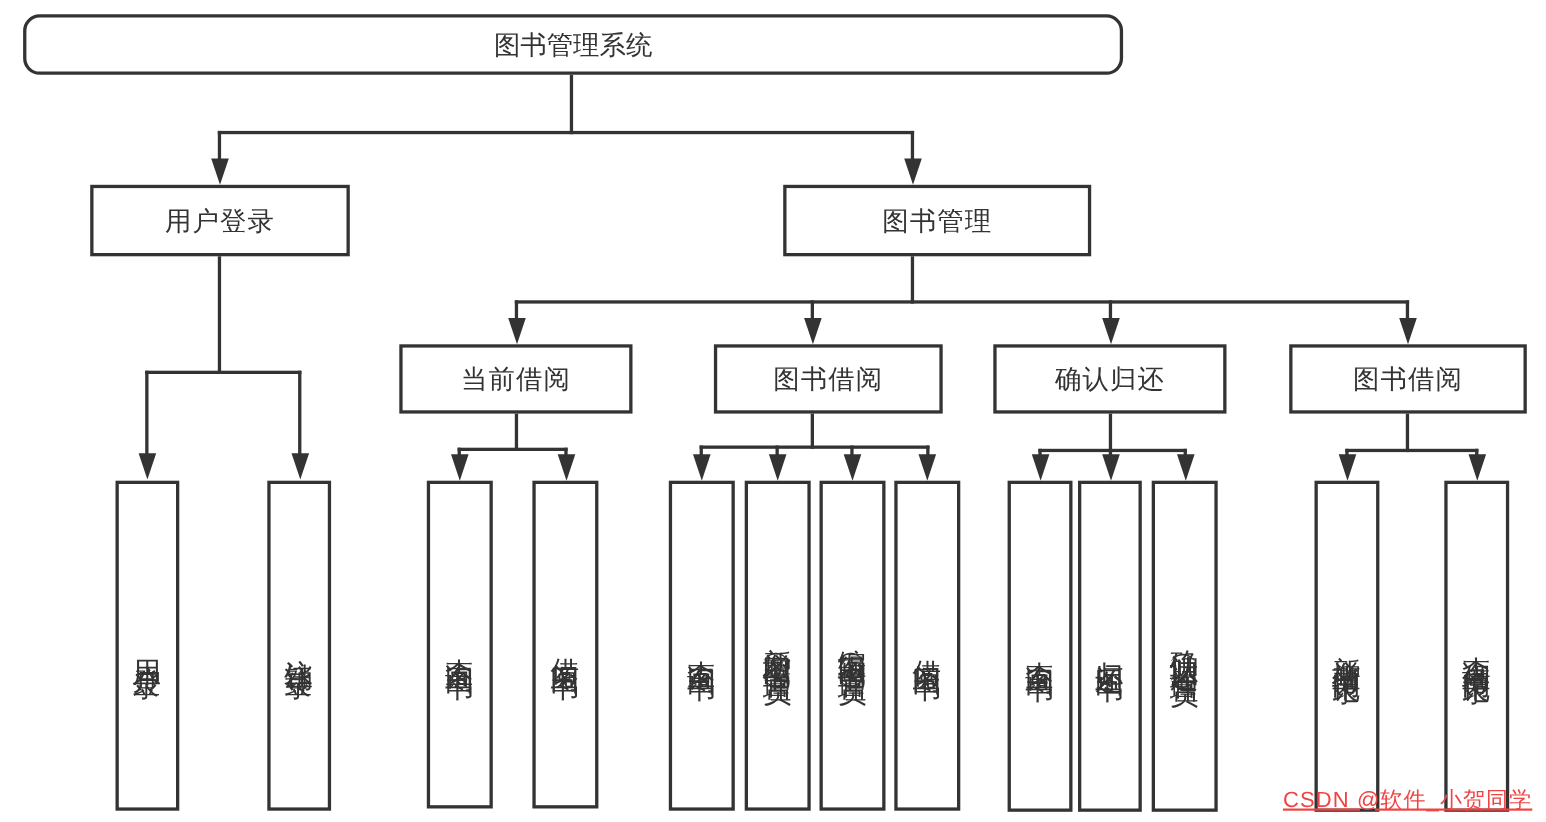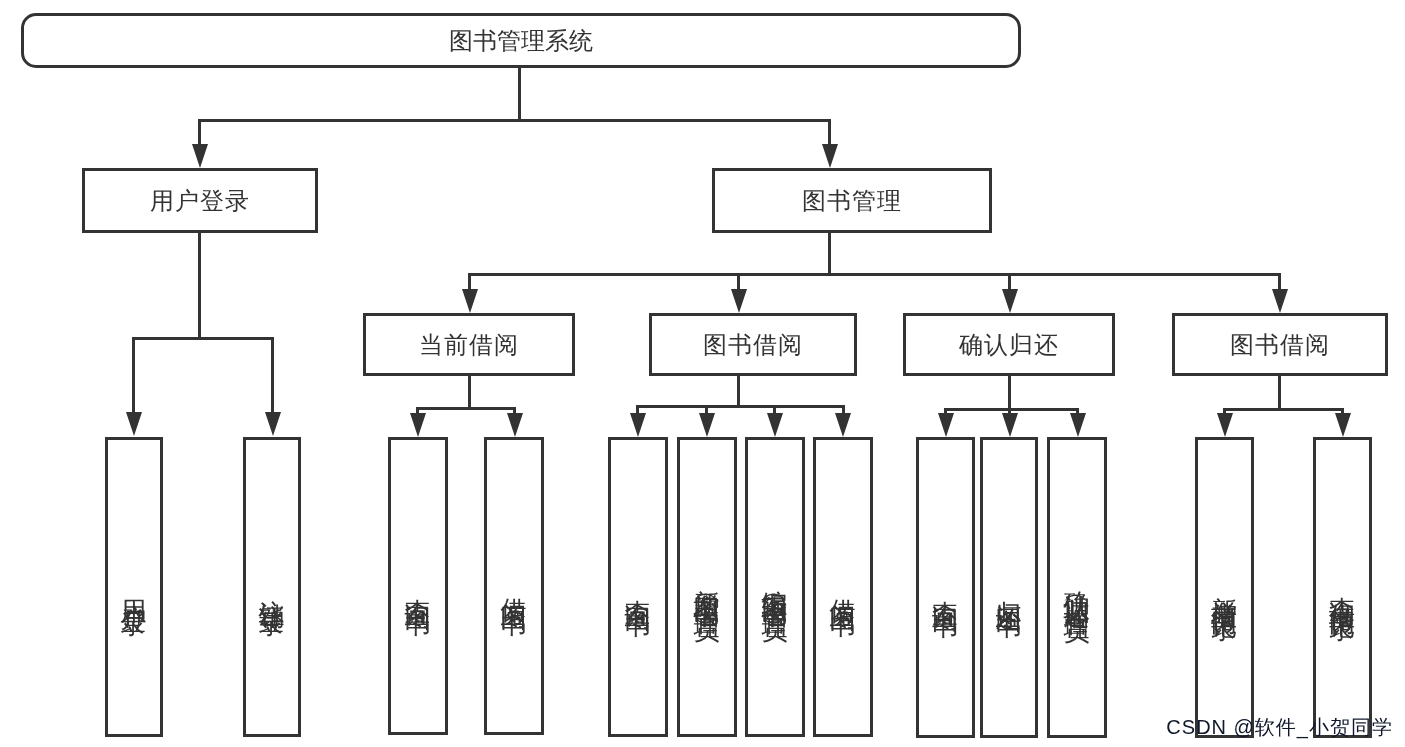--- a/index.html
+++ b/index.html
@@ -48,23 +48,24 @@
     border-right: 8px solid transparent;
     border-top: 24px solid #333333;
   }
 
   
   .watermark {
     position: absolute;
     right: 12px;
     bottom: 6px;
     font-size: 20px;
-    color: #0f172a;
+    color: #ef4444;
     letter-spacing: 1px;
     white-space: nowrap;
+    text-decoration: underline;
   }
 </style>
 </head>
 <body>
 
 <div id="canvas">
 
   <div class="node root" style="left:21px; top:13px; width:1000px; height:55px;">图书管理系统</div>
 
   <div class="line" style="left:518px; top:68px; width:3px; height:54px;"></div>

